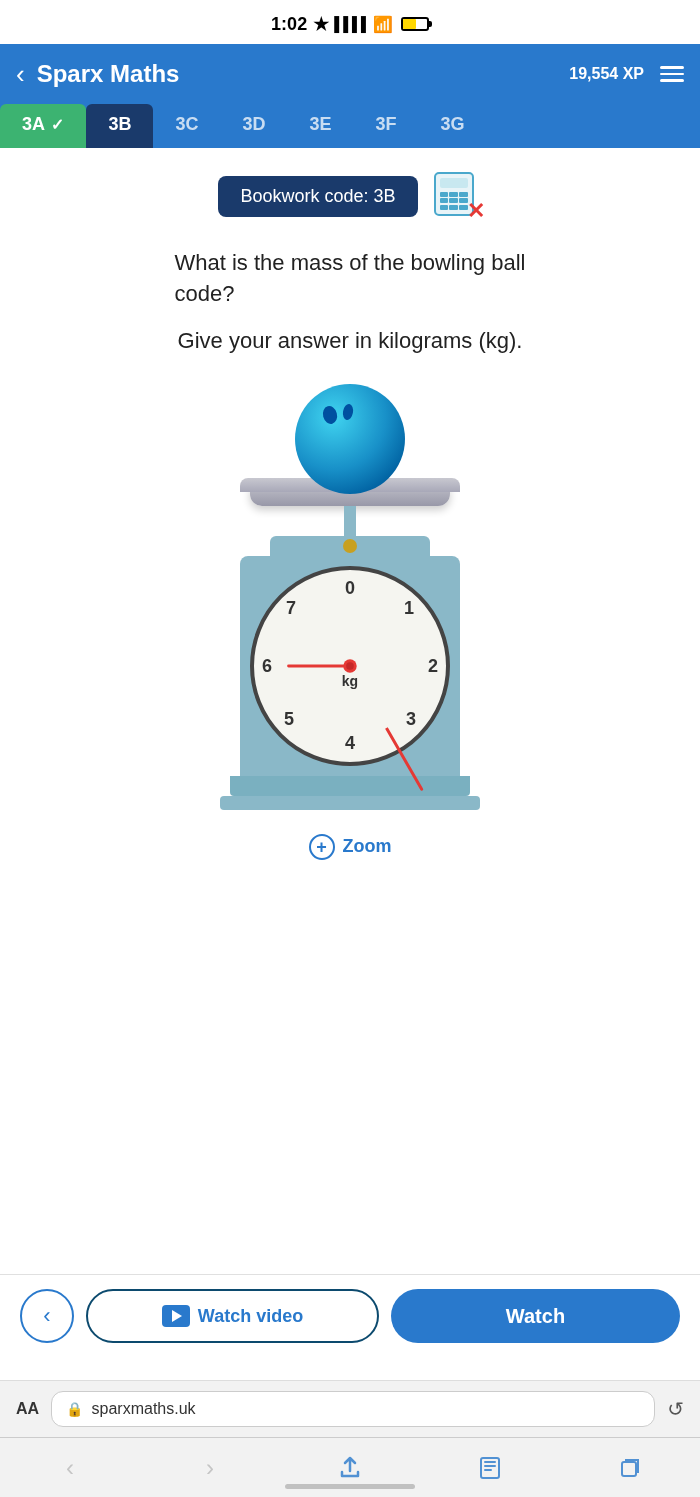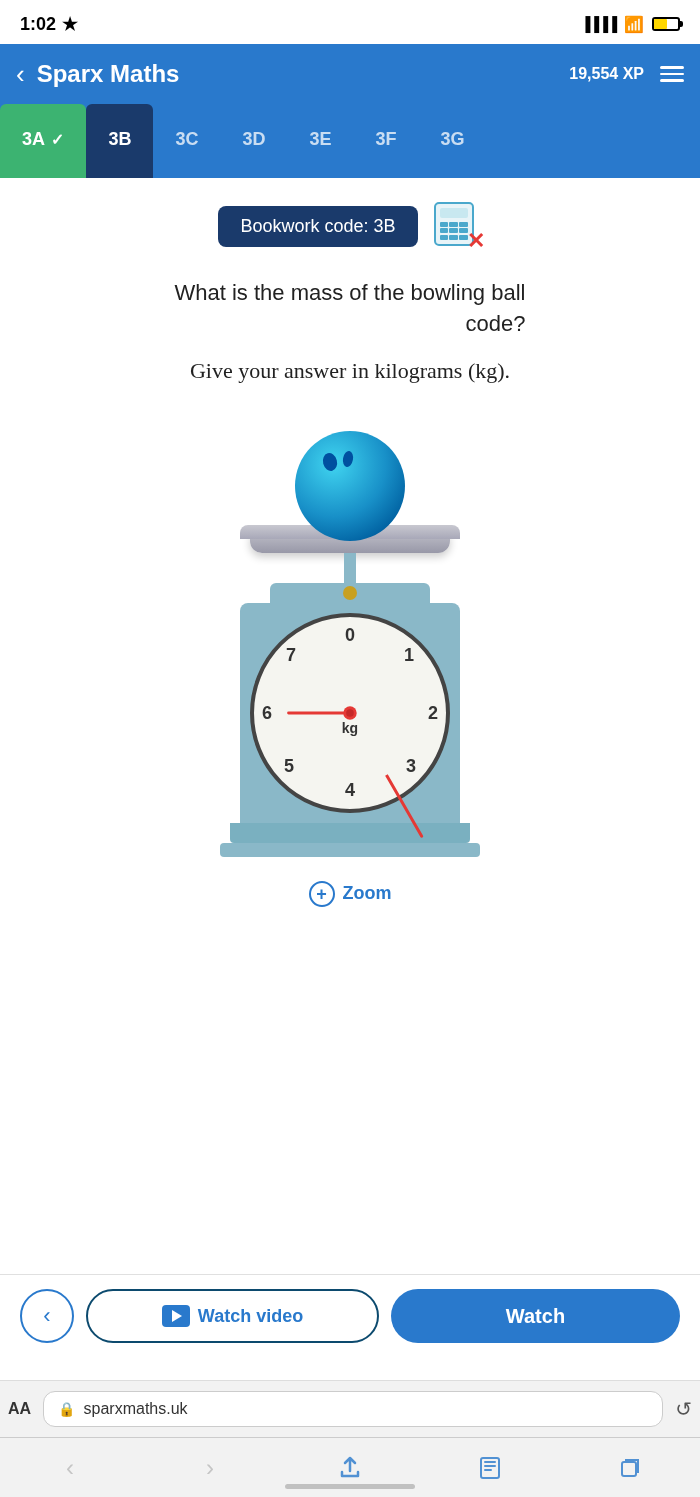--- a/index.html
+++ b/index.html
@@ -9,21 +9,21 @@
       min-height: 1497px;
       font-family: -apple-system, BlinkMacSystemFont, 'Segoe UI', sans-serif;
       background: #fff;
       overflow-x: hidden;
     }
 
     
     .status-bar {
       background: #fff;
       display: flex;
-      justify-content: space-between;
+      justify-content: center;
       align-items: center;
       padding: 10px 20px 6px 20px;
       height: 44px;
     }
     .status-left {
       font-size: 18px;
       font-weight: 700;
       color: #000;
       display: flex;
       align-items: center;
@@ -105,21 +105,21 @@
 
     
     .tabs-container {
       background: #2979CC;
       display: flex;
       overflow-x: auto;
       scrollbar-width: none;
     }
     .tabs-container::-webkit-scrollbar { display: none; }
     .tab {
-      padding: 25px 22px;
+      padding: 10px 22px;
       font-size: 18px;
       font-weight: 700;
       color: rgba(255,255,255,0.75);
       cursor: pointer;
       white-space: nowrap;
       border-bottom: 3px solid transparent;
     }
     .tab.active-completed {
       background: #3CB371;
       color: #fff;
@@ -199,30 +199,29 @@
       color: #e53935;
       font-size: 22px;
       font-weight: 900;
       line-height: 1;
     }
 
     
     .question-text {
       font-size: 22px;
       color: #222;
-      text-align: right;
+      text-align: left;
       line-height: 1.4;
       margin-bottom: 18px;
     }
     .question-sub {
       font-size: 22px;
       color: #222;
       text-align: center;
-      margin-bottom: 47px;
-      font-family: Liberation Serif, serif;
+      margin-bottom: 30px;
     }
 
     
     .scale-container {
       width: 340px;
       display: flex;
       flex-direction: column;
       align-items: center;
       margin-bottom: 24px;
     }
@@ -461,21 +460,21 @@
       cursor: pointer;
     }
 
     
     .browser-bar {
       position: fixed;
       bottom: 60px;
       left: 0;
       width: 700px;
       background: #f2f2f2;
-      padding: 10px 8px;
+      padding: 10px 16px;
       display: flex;
       align-items: center;
       gap: 12px;
       border-top: 1px solid #ddd;
     }
     .aa-text {
       font-size: 16px;
       font-weight: 600;
       color: #333;
     }

